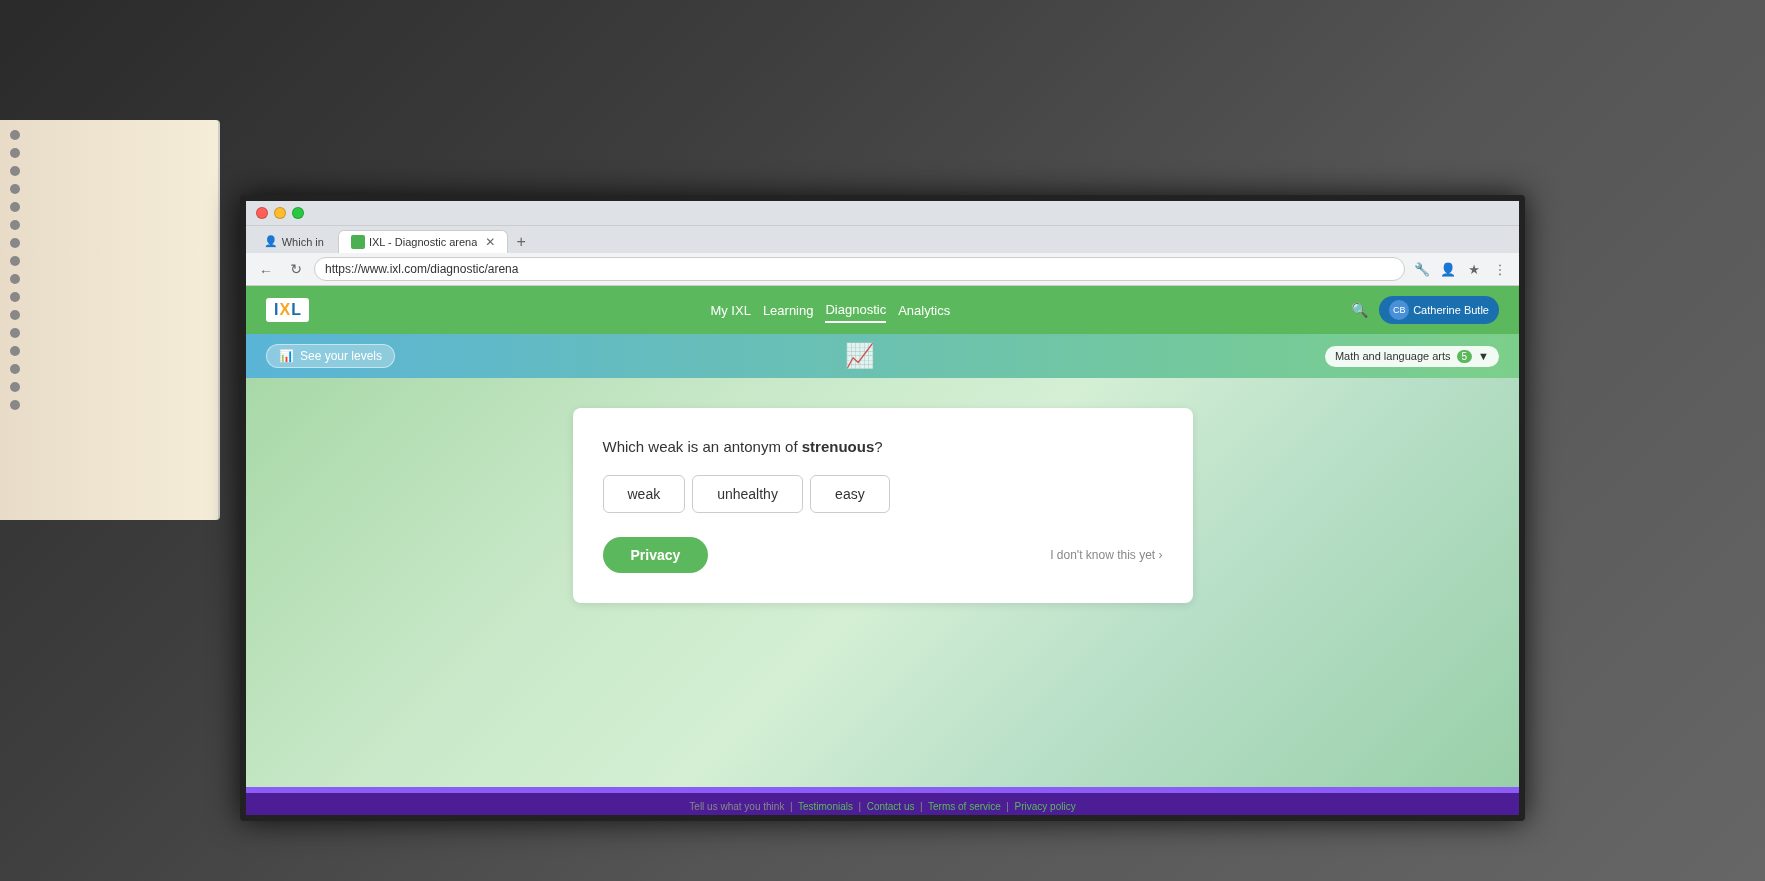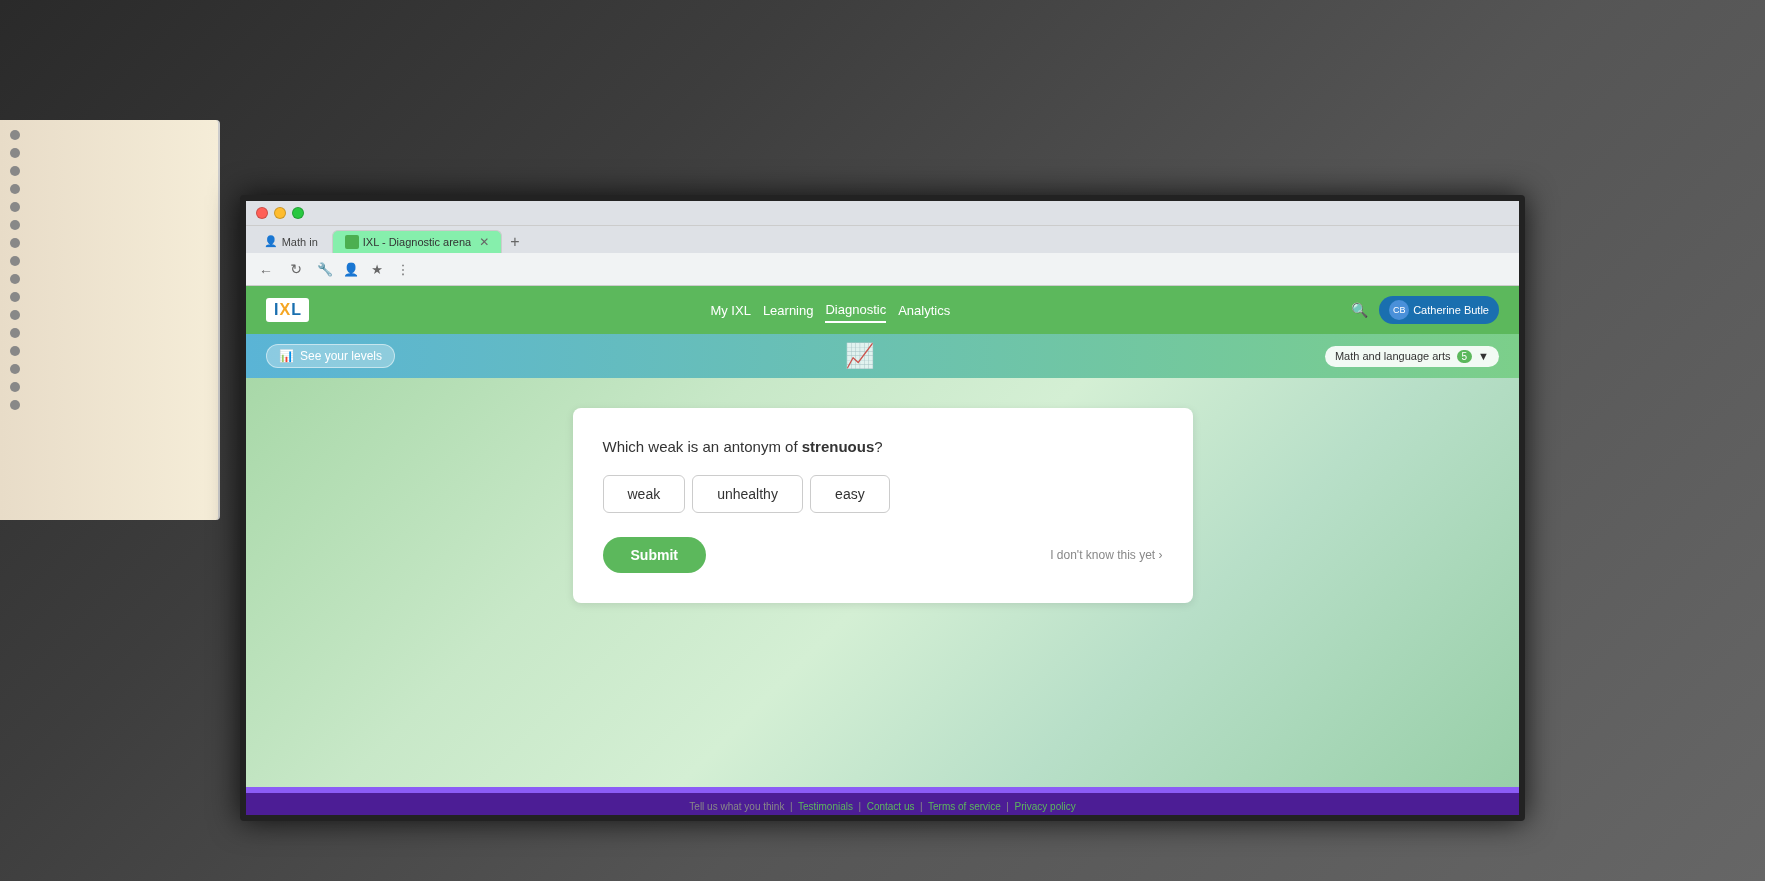--- a/index.html
+++ b/index.html
@@ -103,21 +103,21 @@
       border-radius: 6px 6px 0 0;
       font-size: 11px;
       color: #444;
       cursor: pointer;
     }
     .tab-active {
       display: flex;
       align-items: center;
       gap: 4px;
       padding: 4px 12px;
-      background: #86efac;
+      background: #ffffff;
       border-radius: 6px 6px 0 0;
       font-size: 11px;
       color: #333;
       max-width: 180px;
       border: 1px solid #ccc;
       border-bottom: none;
     }
     .tab-favicon {
       width: 14px;
       height: 14px;
@@ -418,37 +418,38 @@
 
     <div class="window-controls">
       <div class="win-btn win-close"></div>
       <div class="win-btn win-min"></div>
       <div class="win-btn win-max"></div>
     </div>
 
     <div class="tab-bar">
       <div class="tab-signin">
         <span>👤</span>
-        <span>Math in</span>
+        <span>Which in</span>
       </div>
       <div class="tab-active">
         <div class="tab-favicon"></div>
         <span style="font-size:11px;overflow:hidden;white-space:nowrap;text-overflow:ellipsis;max-width:120px;">IXL - Diagnostic arena</span>
         <span class="tab-close">✕</span>
       </div>
       <span class="tab-new">+</span>
     </div>
 
     <div class="address-bar">
       <button class="nav-btn">
         <span>←</span>
       </button>
       <button class="nav-btn">
         <span>↻</span>
       </button>
+      <input class="url-bar" type="text" value="https://www.ixl.com/diagnostic/arena" style="">
       <div class="browser-icons">
         <button class="browser-icon-btn">🔧</button>
         <button class="browser-icon-btn">👤</button>
         <button class="browser-icon-btn">★</button>
         <button class="browser-icon-btn">⋮</button>
       </div>
     </div>
   </div>
 
   <div class="ixl-site">
@@ -508,21 +509,21 @@
           </button>
           <button class="answer-btn">
             <span>unhealthy</span>
           </button>
           <button class="answer-btn">
             <span>easy</span>
           </button>
         </div>
 
         <div class="quiz-actions">
-          <button class="submit-btn">Submit</button>
+          <button class="submit-btn">Privacy</button>
           <a class="dont-know-link">I don't know this yet ›</a>
         </div>
 
       </div>
     </div>
 
     <div class="ixl-footer">
       <span>Tell us what you think</span>
       &nbsp;|&nbsp;
       <a>Testimonials</a>

